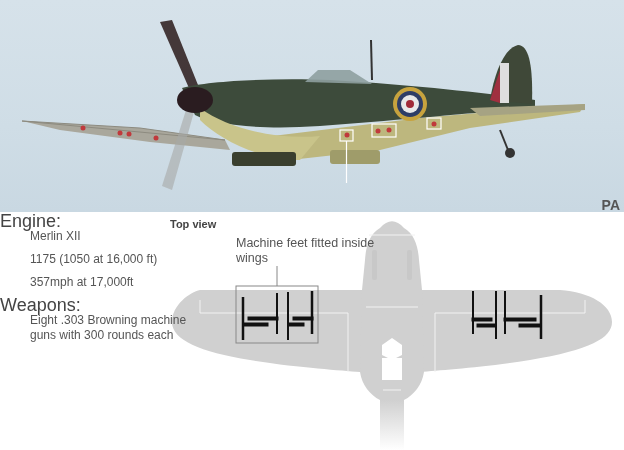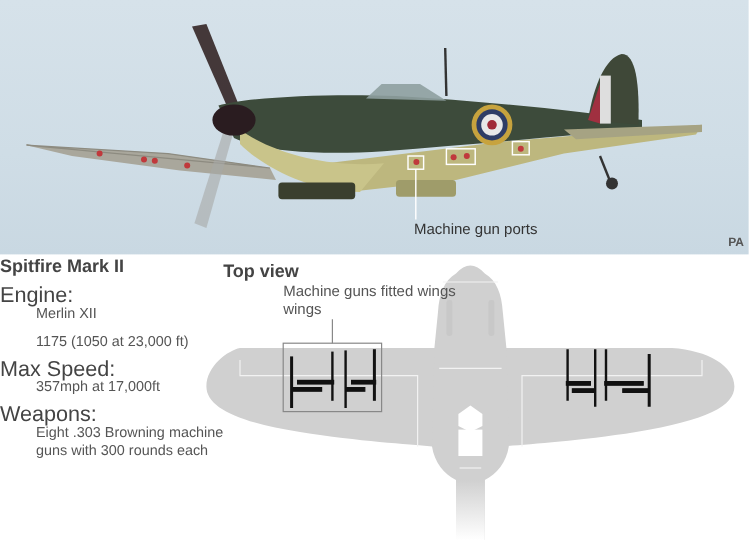--- a/index.html
+++ b/index.html
@@ -1,26 +1,26 @@
 <!DOCTYPE html>
 <html><head>
   <meta charset="utf-8">
   <style>
     html, body { margin: 0; padding: 0; }
     body { width: 624px; height: 450px; position: relative; overflow: hidden; background: #ffffff; font-family: "Liberation Sans", sans-serif; }
     .photo { position: absolute; left: 0; top: 0; width: 624px; height: 212px; background: linear-gradient(180deg, #d6e2ea 0%, #cfdde6 60%, #c9d8e2 100%); overflow: hidden; }
     .photo svg { position: absolute; left: 0; top: 0; }
     .photo-caption { position: absolute; left: 345px; top: 184px; font-size: 12.5px; color: #333; }
-    .photo-credit { position: absolute; right: 4px; top: 197px; font-size: 10px; font-weight: bold; color: #555; margin-left: 36px; }
+    .photo-credit { position: absolute; right: 4px; top: 197px; font-size: 14px; font-weight: bold; color: #555; margin-left: 36px; }
     .info { position: absolute; left: 0; top: 214px; width: 215px; }
     .info-title { font-size: 15px; font-weight: bold; color: #444; margin: 0 0 7px 0; line-height: 18px; }
     .spec { margin-bottom: 8px; }
     .spec-label { font-size: 18px; color: #444; line-height: 15px; }
     .spec-value { font-size: 12px; color: #555; line-height: 15px; margin-left: 30px; }
-    .topview-label { position: absolute; left: 170px; top: 218px; font-size: 15px; font-weight: bold; color: #444; margin-left: 16px; }
+    .topview-label { position: absolute; left: 170px; top: 218px; font-size: 11px; font-weight: bold; color: #444; }
     .callout-label { position: absolute; left: 236px; top: 236px; font-size: 12.5px; color: #555; line-height: 15px; width: 150px; }
     .diagram { position: absolute; left: 0; top: 210px; }
   </style>
 </head>
 <body>
 
 <div class="photo">
   <svg width="624" height="212" viewBox="0 0 624 212">
 
     <polygon points="22,121 140,128 225,140 230,150 150,142 60,130" fill="#a9a79c"></polygon>
@@ -66,21 +66,20 @@
     <circle cx="378" cy="131" r="2.5" fill="#c0393c"></circle>
     <circle cx="389" cy="130" r="2.5" fill="#c0393c"></circle>
     <circle cx="434" cy="124" r="2.5" fill="#c0393c"></circle>
 
     <rect x="340" y="130" width="13" height="11" fill="none" stroke="#ffffff" stroke-width="1.2"></rect>
     <rect x="372" y="124" width="24" height="13" fill="none" stroke="#ffffff" stroke-width="1.2"></rect>
     <rect x="427" y="118" width="14" height="11" fill="none" stroke="#ffffff" stroke-width="1.2"></rect>
 
     <line x1="346.5" y1="141" x2="346.5" y2="183" stroke="#ffffff" stroke-width="1.2"></line>
   </svg>
-  <div class="photo-caption">Machine gun ports</div>
   <div class="photo-credit">PA</div>
 </div>
 
 <svg class="diagram" width="624" height="240" viewBox="0 210 624 240">
   <defs>
     <linearGradient id="tailfade" x1="0" y1="0" x2="0" y2="1">
       <stop offset="0" stop-color="#d0d0d0"></stop>
       <stop offset="1" stop-color="#ffffff"></stop>
     </linearGradient>
   </defs>
@@ -122,33 +121,31 @@
     <line x1="505" y1="291" x2="505" y2="334" stroke-width="2"></line>
     <line x1="541" y1="295" x2="541" y2="339" stroke-width="2.5"></line>
     <rect x="472" y="318" width="20" height="3"></rect>
     <rect x="477" y="324" width="19" height="3"></rect>
     <rect x="504" y="318" width="32" height="3"></rect>
     <rect x="519" y="324" width="22" height="3"></rect>
   </g>
 </svg>
 
 <div class="topview-label">Top view</div>
-<div class="callout-label">Machine guns fitted wings wings</div>
+<div class="callout-label">Machine feet fitted inside wings</div>
 
 <div class="info">
-  <div class="info-title">Spitfire Mark II</div>
   <div class="spec">
     <div class="spec-label">Engine:</div>
     <div class="spec-value">Merlin XII</div>
   </div>
   <div class="spec">
-    <div class="spec-value">1175 (1050 at 23,000 ft)</div>
+    <div class="spec-value">1175 (1050 at 16,000 ft)</div>
   </div>
   <div class="spec">
-    <div class="spec-label">Max Speed:</div>
     <div class="spec-value">357mph at 17,000ft</div>
   </div>
   <div class="spec">
   </div>
   <div class="spec">
     <div class="spec-label">Weapons:</div>
     <div class="spec-value">Eight .303 Browning machine guns with 300 rounds each</div>
   </div>
 </div>
 

